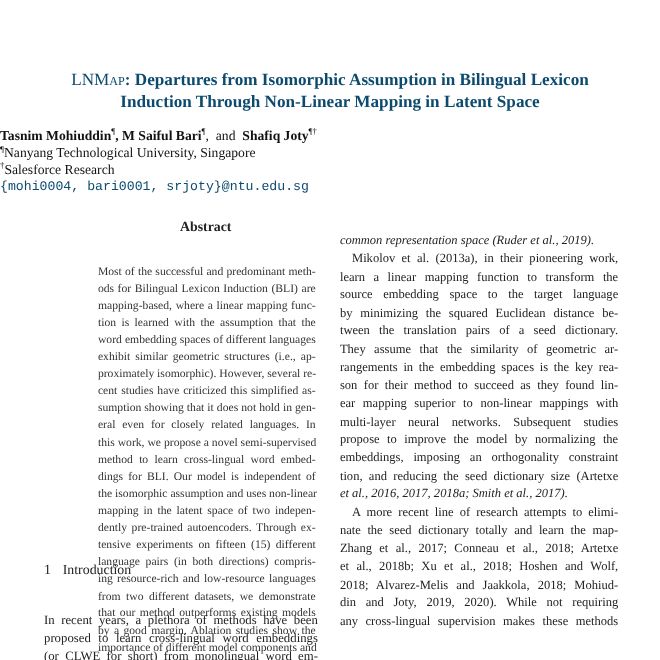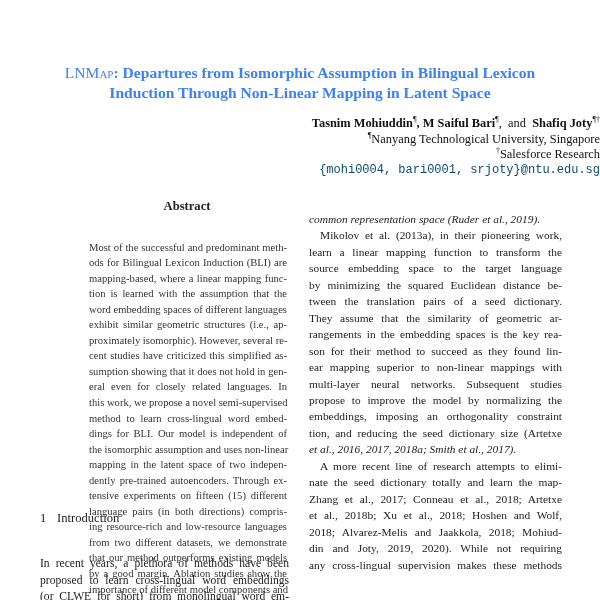--- a/index.html
+++ b/index.html
@@ -1,21 +1,21 @@
 <!DOCTYPE html>
 <html><head>
 <meta charset="utf-8">
 <style>
   html, body { margin:0; padding:0; background:#fff; }
   body { width:600px; height:600px; overflow:hidden; position:relative;
          font-family:"Liberation Serif","DejaVu Serif",serif; color:#222; }
   .title { position:absolute; left:0; width:600px; top:63px; text-align:center;
-           font-size:15.6px; font-weight:bold; line-height:19.5px; color:#3b82f6; }
+           font-size:15.6px; font-weight:bold; line-height:19.5px; color:#0c4a6e; }
   .title .sc { font-weight:normal; font-variant:small-caps; }
-  .authors { position:absolute; left:0; width:600px; top:116px; text-align:right;
+  .authors { position:absolute; left:0; width:600px; top:116px; text-align:left;
              font-size:12.4px; line-height:15.6px; color:#111; }
   .authors b { font-weight:bold; }
   .authors sup { font-size:8px; vertical-align:top; line-height:8px; }
   .email { font-family:"Liberation Mono","DejaVu Sans Mono",monospace; font-size:12px; color:#0c4a6e; }
   .abs-head { position:absolute; left:89px; width:196px; top:199px; text-align:center;
               font-weight:bold; font-size:12.6px; }
   .abs-body { position:absolute; left:89px; width:198px; top:239.5px;
               font-size:10.6px; line-height:15.55px; text-align:justify; color:#333; }
   .sec-head { position:absolute; left:40px; top:511px; font-weight:normal; font-size:12.6px; }
   .sec-head .num { display:inline-block; width:17px; }

